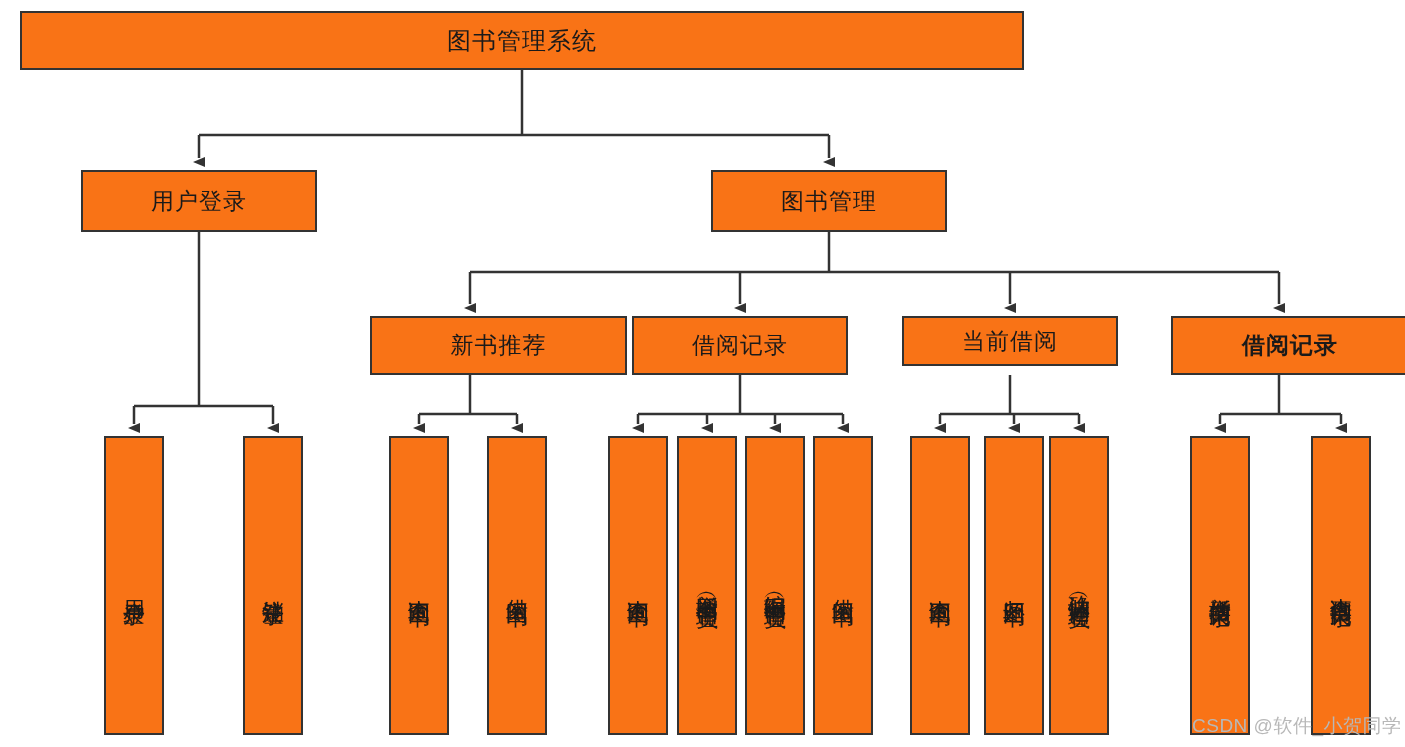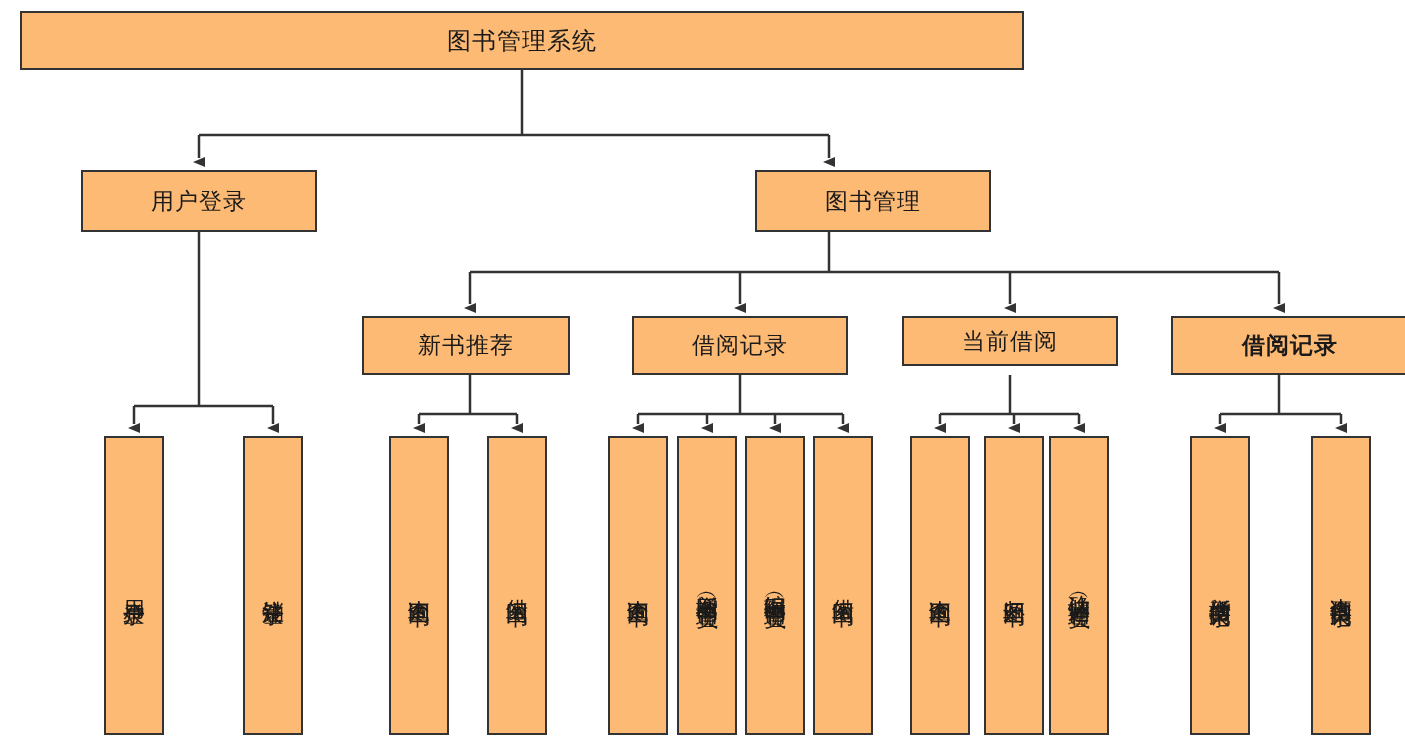--- a/index.html
+++ b/index.html
@@ -21,21 +21,21 @@
     position: absolute;
     left: 0;
     top: 0;
     width: 1405px;
     height: 747px;
   }
   .node-box {
     position: absolute;
     box-sizing: border-box;
     border: 2.5px solid #333333;
-    background: #fdba74;
+    background: #f97316;
     display: flex;
     align-items: center;
     justify-content: center;
     color: #1a1a1a;
   }
   .node-box.horizontal {
     font-size: 23px;
     letter-spacing: 1px;
   }
   .node-box.vertical {
@@ -107,24 +107,24 @@
       </g>
   </svg>
 
   <div id="nodes-layer">
       <div class="node-box horizontal root" style="left: 20px; top: 11px; width: 1004px; height: 59px;">
         <span>图书管理系统</span>
       </div>
       <div class="node-box horizontal" style="left: 81px; top: 170px; width: 236px; height: 62px;">
         <span>用户登录</span>
       </div>
-      <div class="node-box horizontal" style="left: 711px; top: 170px; width: 236px; height: 62px; margin-left: 44px;">
+      <div class="node-box horizontal" style="left: 711px; top: 170px; width: 236px; height: 62px;">
         <span>图书管理</span>
       </div>
-      <div class="node-box horizontal" style="left: 362px; top: 316px; width: 208px; height: 59px;">
+      <div class="node-box horizontal" style="left: 370px; top: 316px; width: 257px; height: 59px;">
         <span>新书推荐</span>
       </div>
       <div class="node-box horizontal" style="left: 632px; top: 316px; width: 216px; height: 59px;">
         <span>借阅记录</span>
       </div>
       <div class="node-box horizontal" style="left: 902px; top: 316px; width: 216px; height: 50px;">
         <span>当前借阅</span>
       </div>
       <div class="node-box horizontal" style="left: 1171px; top: 316px; width: 238px; height: 59px; font-weight: bold;">
         <span>借阅记录</span>
@@ -163,13 +163,14 @@
         <span>确认归还（管理员）</span>
       </div>
       <div class="node-box vertical" style="left: 1190px; top: 436px; width: 60px; height: 299px;">
         <span>新增借阅记录</span>
       </div>
       <div class="node-box vertical" style="left: 1311px; top: 436px; width: 60px; height: 299px;">
         <span>查询借阅记录</span>
       </div>
     </div>
 
+  <div class="watermark" style="left:1192px; top:713px;">CSDN @软件_小贺同学</div>
 </div>
 
 </body></html>

